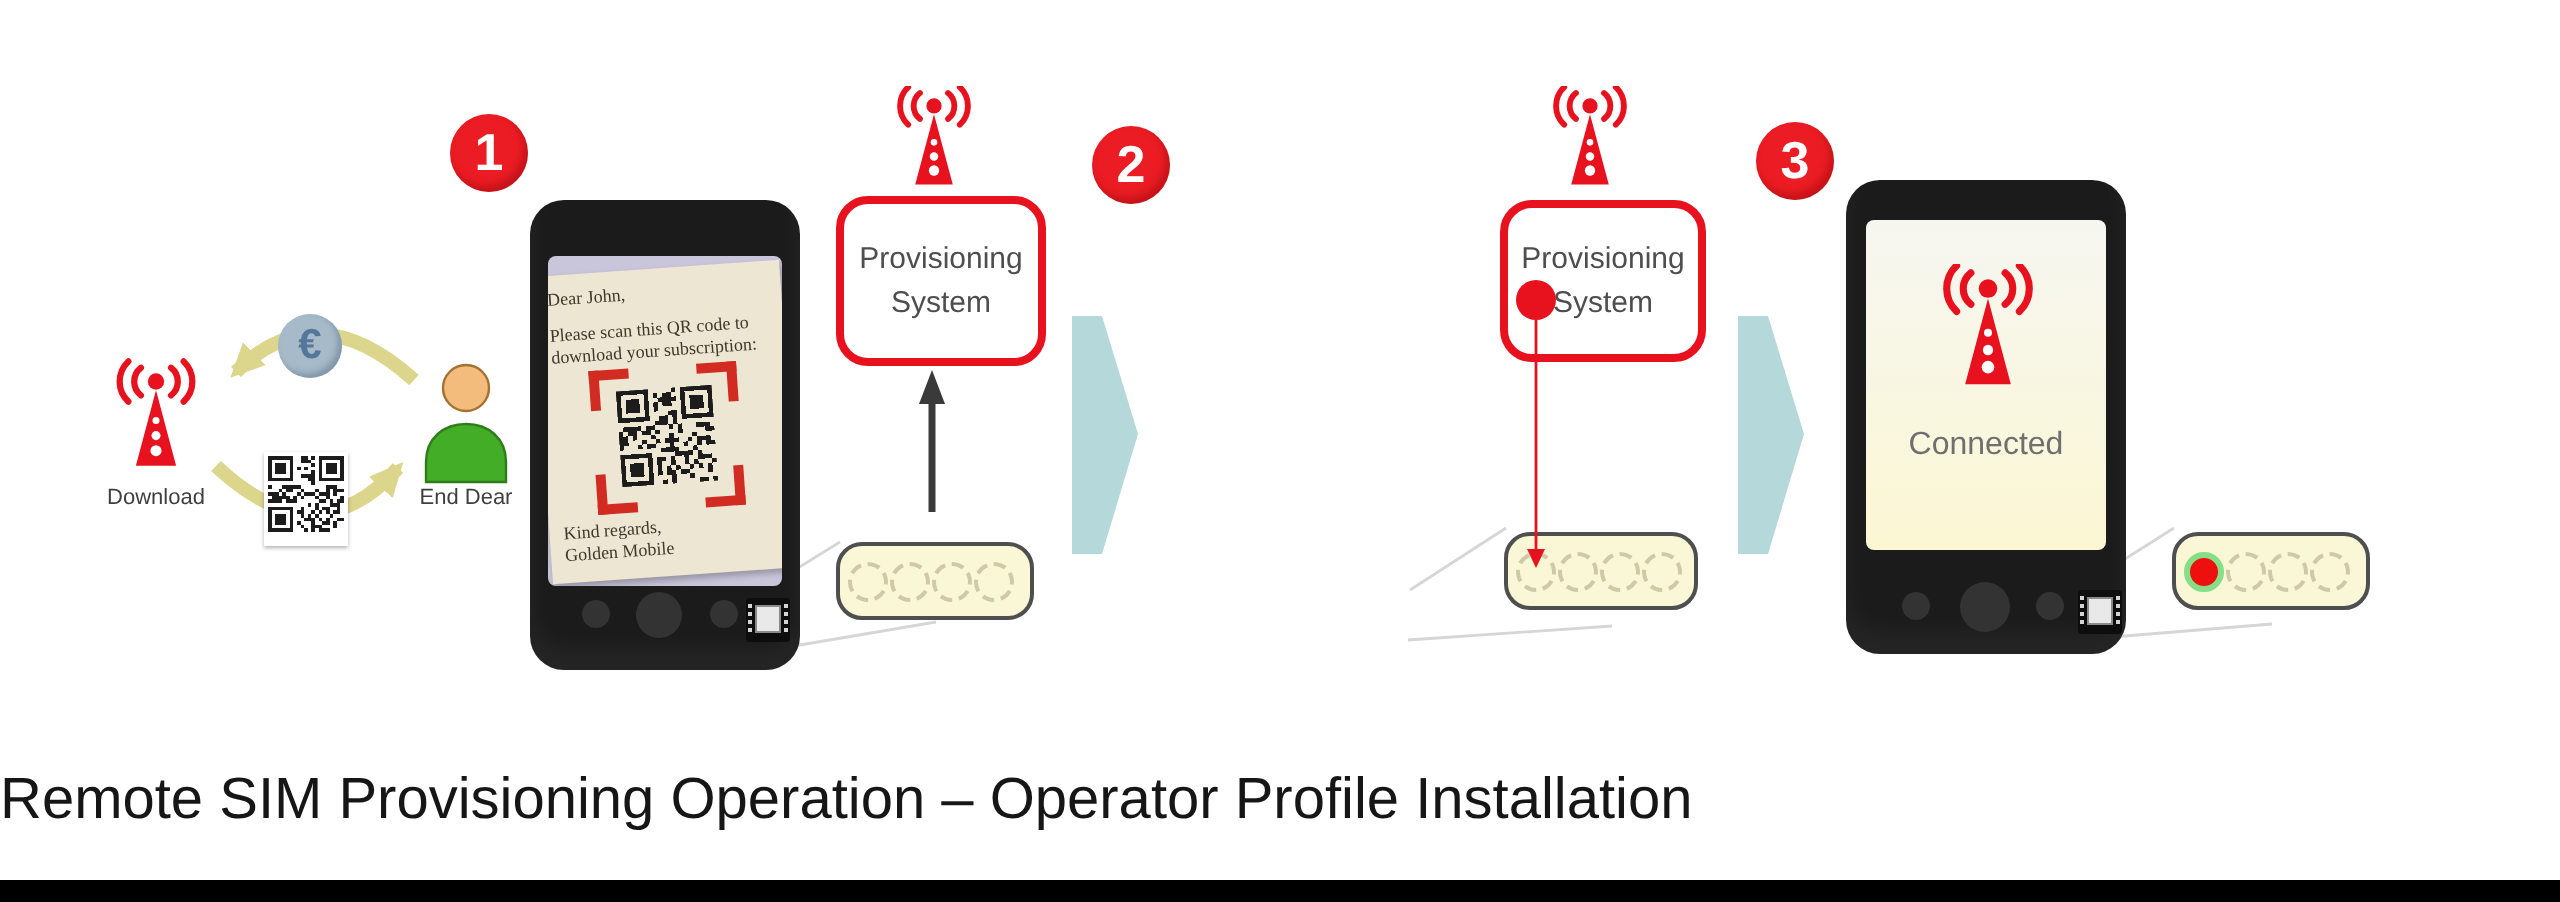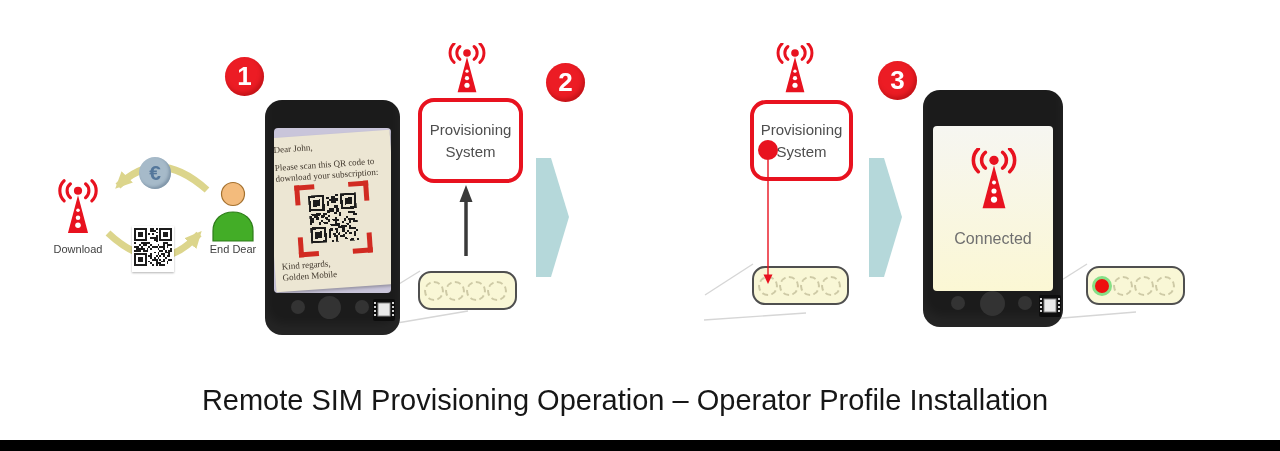--- a/index.html
+++ b/index.html
@@ -49,21 +49,21 @@
         flex:0 0 auto;}
   .cell.active{background:#ee0f0f;border:3px solid #86df86;}
 
   
   .label{position:absolute;font-size:11px;color:#3f3f3f;text-align:center;z-index:2;}
   .coin{position:absolute;width:32px;height:32px;border-radius:50%;background:#a6bac9;z-index:2;
         display:flex;align-items:center;justify-content:center;color:#54779b;
         font-size:21px;font-weight:bold;box-shadow:inset -2px -2px 3px rgba(70,95,120,.4);}
   .qrmini{position:absolute;background:#fff;padding:2px;z-index:2;box-shadow:0 1px 2px rgba(0,0,0,.3);}
 
-  .title{position:absolute;left:0;top:384px;width:1250px;text-align:center;
+  .title{position:absolute;left:0;top:384px;width:1250px;text-align:left;
          font-size:29px;color:#161616;z-index:3;}
   .bottombar{position:absolute;left:0;top:440px;width:1280px;height:11px;background:#000;z-index:4;}
 
   .scr2text{font-size:15px;color:#8f8f8f;text-align:center;line-height:1.35;}
   .scr3text{font-size:16px;color:#6f6f6f;text-align:center;}
 </style>
 </head>
 <body>
 
 <div class="canvas">
@@ -603,21 +603,21 @@
     <div class="pbtn" style="left:26px;top:200px;width:14px;height:14px"></div>
     <div class="pbtn" style="left:53px;top:196px;width:23px;height:23px"></div>
     <div class="pbtn" style="left:90px;top:200px;width:14px;height:14px"></div>
     <svg class="chip" style="left:106px;top:198px">
         <use href="#sym-chip"></use>
       </svg>
   </div>
 
 
   <div class="phone" style="left:923px;top:90px;width:140px;height:237px">
-    <div class="screen" style="left:10px;top:36px;width:120px;height:165px;background:linear-gradient(180deg,#f6f6f1 0%,#fbf7d4 100%)">
+    <div class="screen" style="left:10px;top:20px;width:120px;height:165px;background:linear-gradient(180deg,#f6f6f1 0%,#fbf7d4 100%)">
       <svg class="abs" style="left:36px;top:22px;color:#e8121f" width="50" height="66">
           <use href="#sym-ant"></use>
         </svg>
       <div class="abs scr3text" style="left:0;top:104px;width:120px">Connected</div>
     </div>
     <div class="pbtn" style="left:28px;top:206px;width:14px;height:14px"></div>
     <div class="pbtn" style="left:57px;top:201px;width:25px;height:25px"></div>
     <div class="pbtn" style="left:95px;top:206px;width:14px;height:14px"></div>
     <svg class="chip" style="left:114px;top:204px">
         <use href="#sym-chip"></use>

